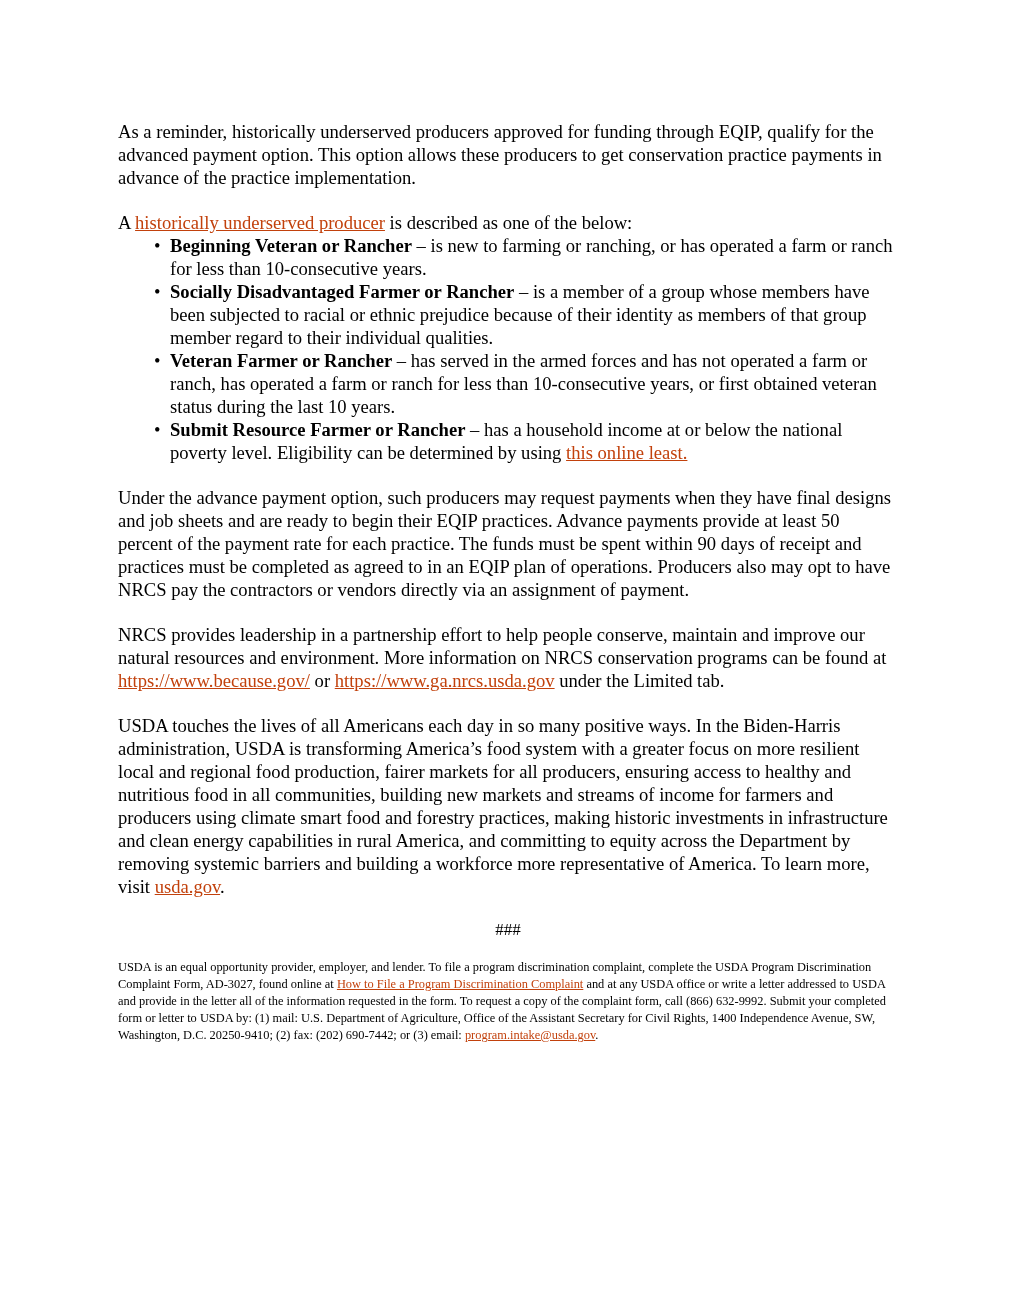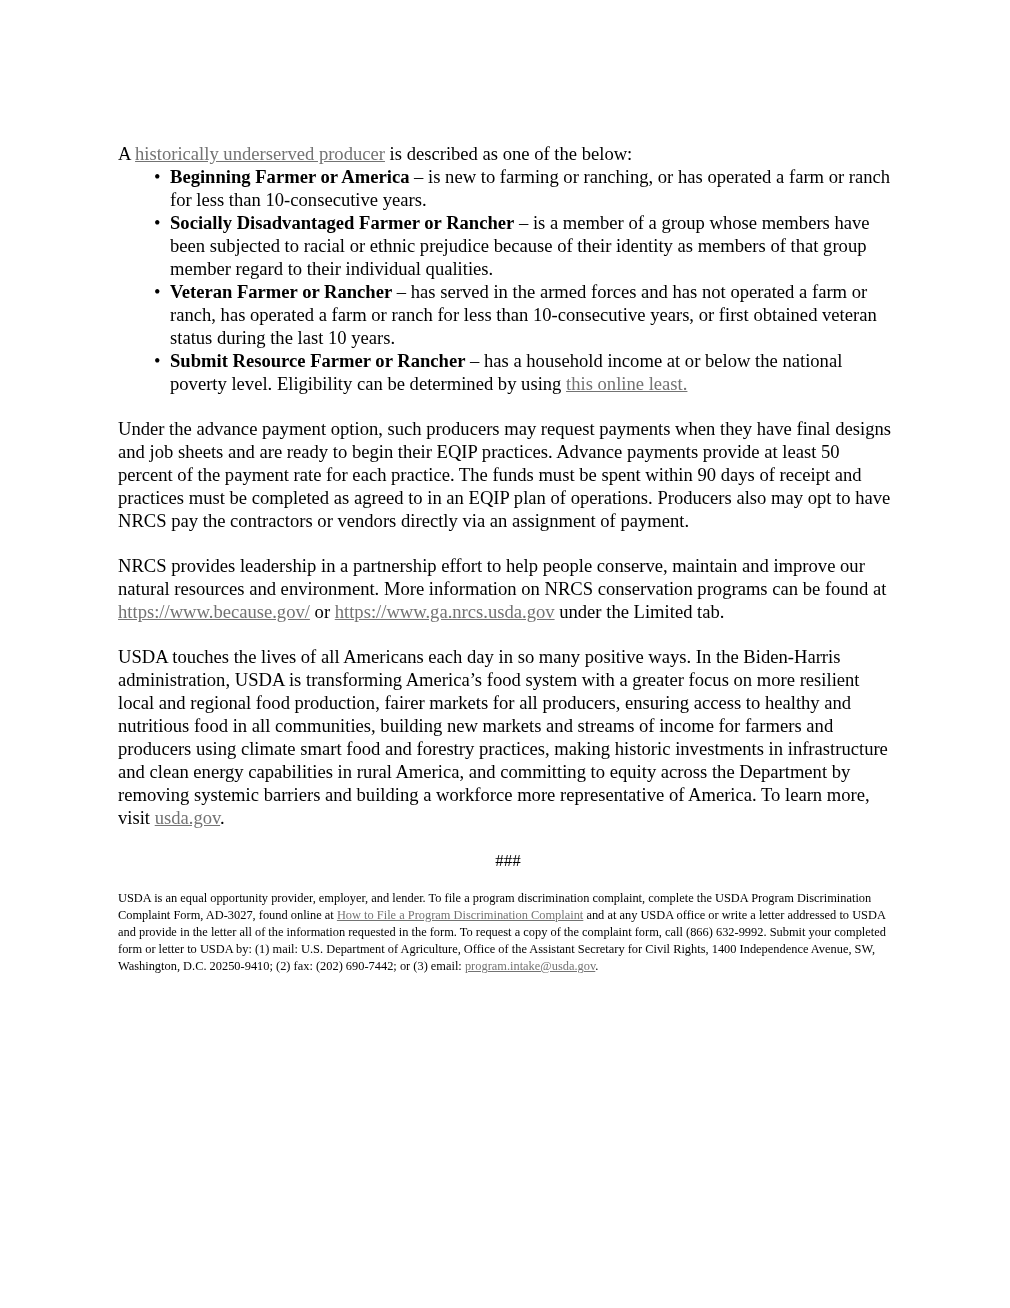--- a/index.html
+++ b/index.html
@@ -3,37 +3,38 @@
   <meta charset="utf-8">
   <style>
     html, body { margin: 0; padding: 0; background: #ffffff; }
     body {
       width: 1010px; height: 1308px; position: relative; overflow: hidden;
       font-family: "Liberation Serif", serif; color: #000;
     }
     .page { position: absolute; left: 118px; top: 120px; width: 780px; }
     .p { font-size: 18.6px; line-height: 23px; margin: 0; }
     .gap { height: 22px; }
-    a { color: #737373; text-decoration: underline; }
+    a { color: #c2410c; text-decoration: underline; }
     ul.bullets { list-style: none; margin: 0; padding: 0; }
     ul.bullets li { position: relative; padding-left: 52px; font-size: 18.6px; line-height: 23px; }
     ul.bullets li .dot { position: absolute; left: 36px; top: 0; }
     b { font-weight: bold; }
     .hash { text-align: center; font-size: 17px; line-height: 23px; margin: 20px 0 18px 0; }
     .fine { font-size: 12.4px; line-height: 17px; margin: 0; width: 775px; }
   </style>
 </head>
 <body>
 
 <div class="page">
+  <p class="p">As a reminder, historically underserved producers approved for funding through EQIP, qualify for the advanced payment option.  This option allows these producers to get conservation practice payments in advance of the practice implementation.</p>
   <div class="gap"></div>
 
   <p class="p"><span>A </span><a href="#">historically underserved producer</a><span> is described as one of the below:</span></p>
   <ul class="bullets">
-    <li><span class="dot">•</span><b>Beginning Farmer or America</b><span> – is new to farming or ranching, or has operated a farm or ranch for less than 10-consecutive years.</span></li>
+    <li><span class="dot">•</span><b>Beginning Veteran or Rancher</b><span> – is new to farming or ranching, or has operated a farm or ranch for less than 10-consecutive years.</span></li>
     <li><span class="dot">•</span><b>Socially Disadvantaged Farmer or Rancher</b><span> – is a member of a group whose members have been subjected to racial or ethnic prejudice because of their identity as members of that group member regard to their individual qualities.</span></li>
     <li><span class="dot">•</span><b>Veteran Farmer or Rancher</b><span> – has served in the armed forces and has not operated a farm or ranch, has operated a farm or ranch for less than 10-consecutive years, or first obtained veteran status during the last 10 years.</span></li>
     <li><span class="dot">•</span><b>Submit Resource Farmer or Rancher</b><span> – has a household income at or below the national poverty level. Eligibility can be determined by using </span><a href="#">this online least.</a></li>
   </ul>
   <div class="gap"></div>
 
   <p class="p">Under the advance payment option, such producers may request payments when they have final designs and job sheets and are ready to begin their EQIP practices. Advance payments provide at least 50 percent of the payment rate for each practice. The funds must be spent within 90 days of receipt and practices must be completed as agreed to in an EQIP plan of operations. Producers also may opt to have NRCS pay the contractors or vendors directly via an assignment of payment.</p>
   <div class="gap"></div>
 
   <p class="p"><span>NRCS provides leadership in a partnership effort to help people conserve, maintain and improve our natural resources and environment. More information on NRCS conservation programs can be found at </span><a href="#">https://www.because.gov/</a><span> or </span><a href="#">https://www.ga.nrcs.usda.gov</a><span> under the Limited tab.</span></p>

